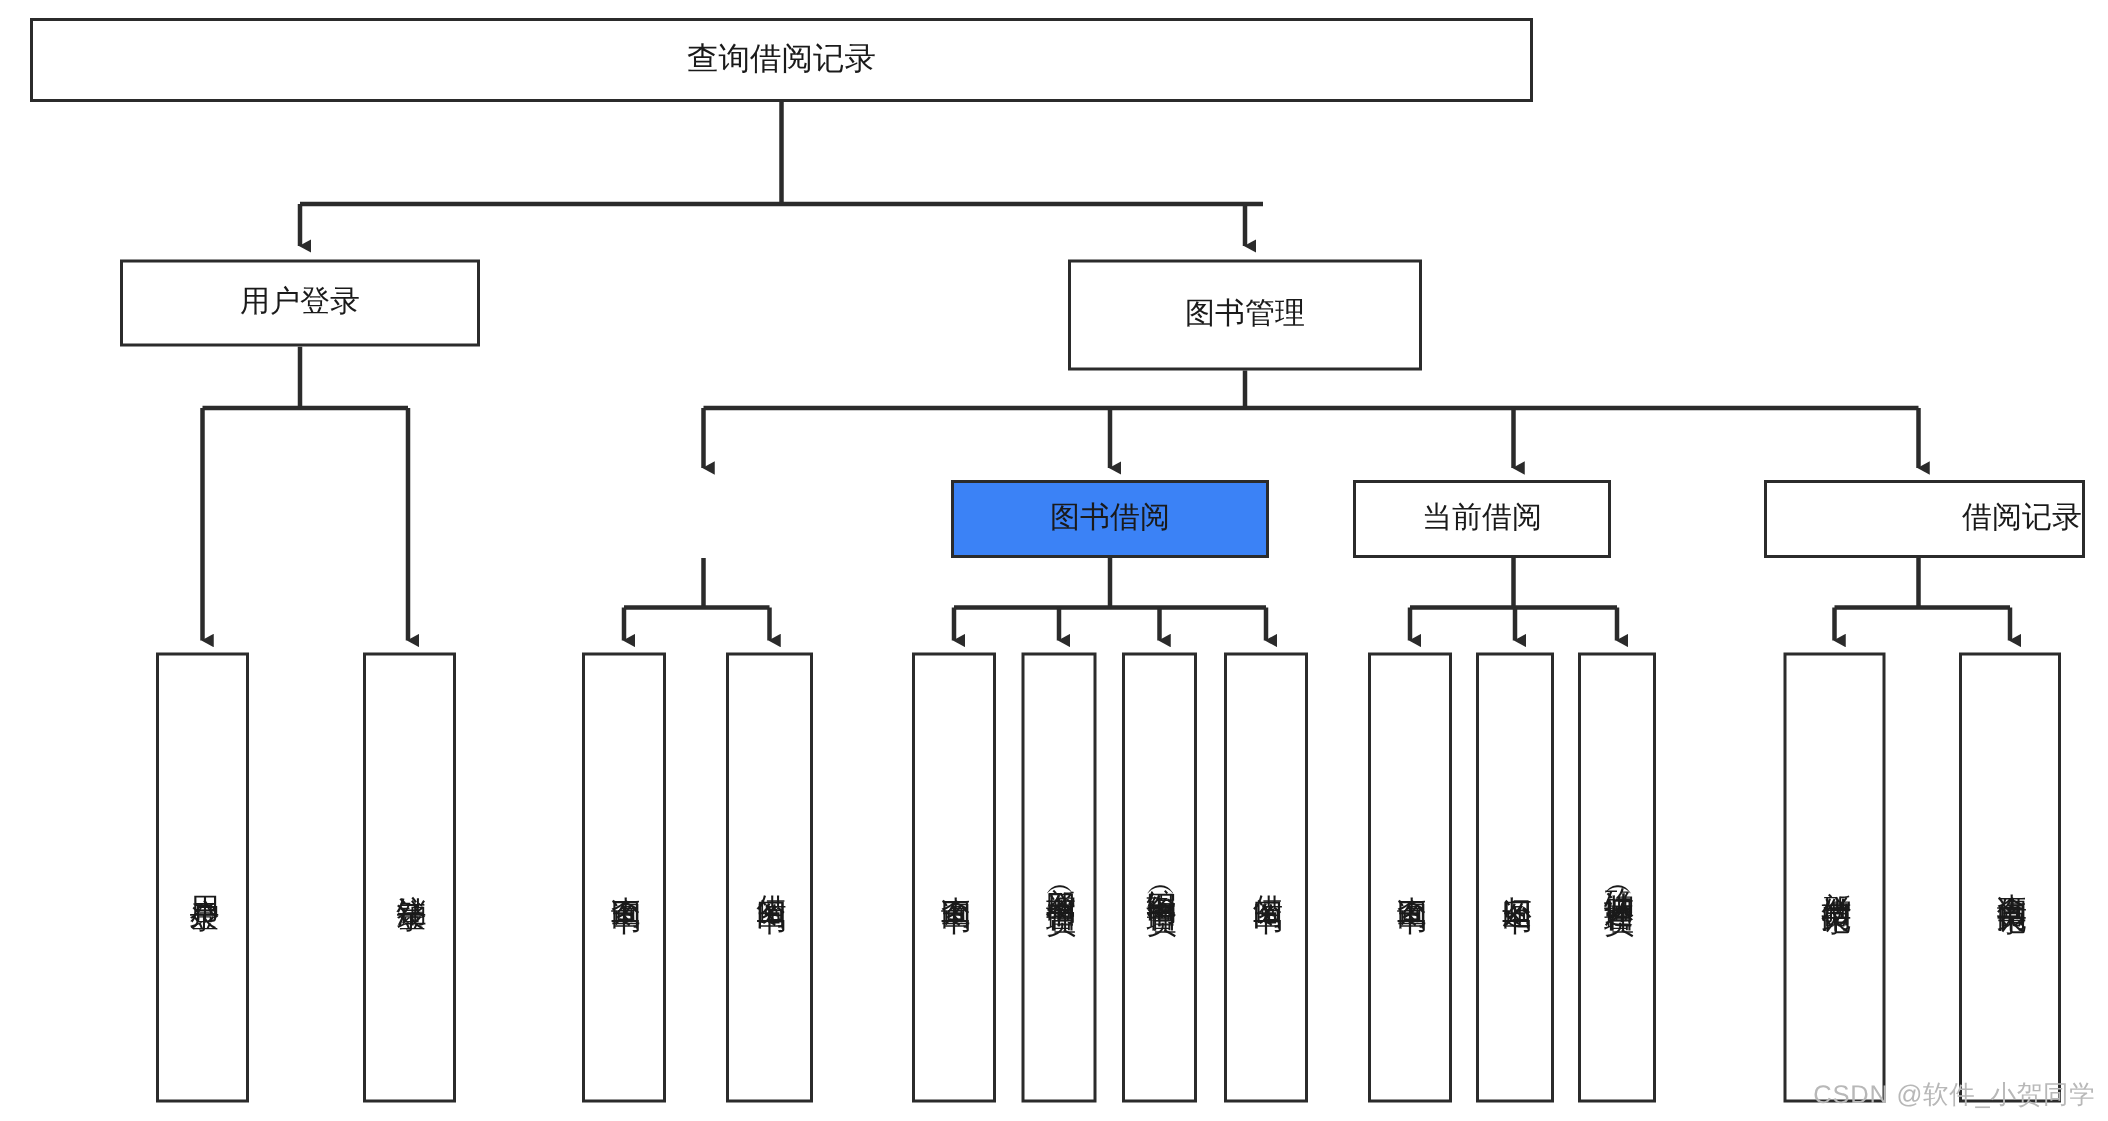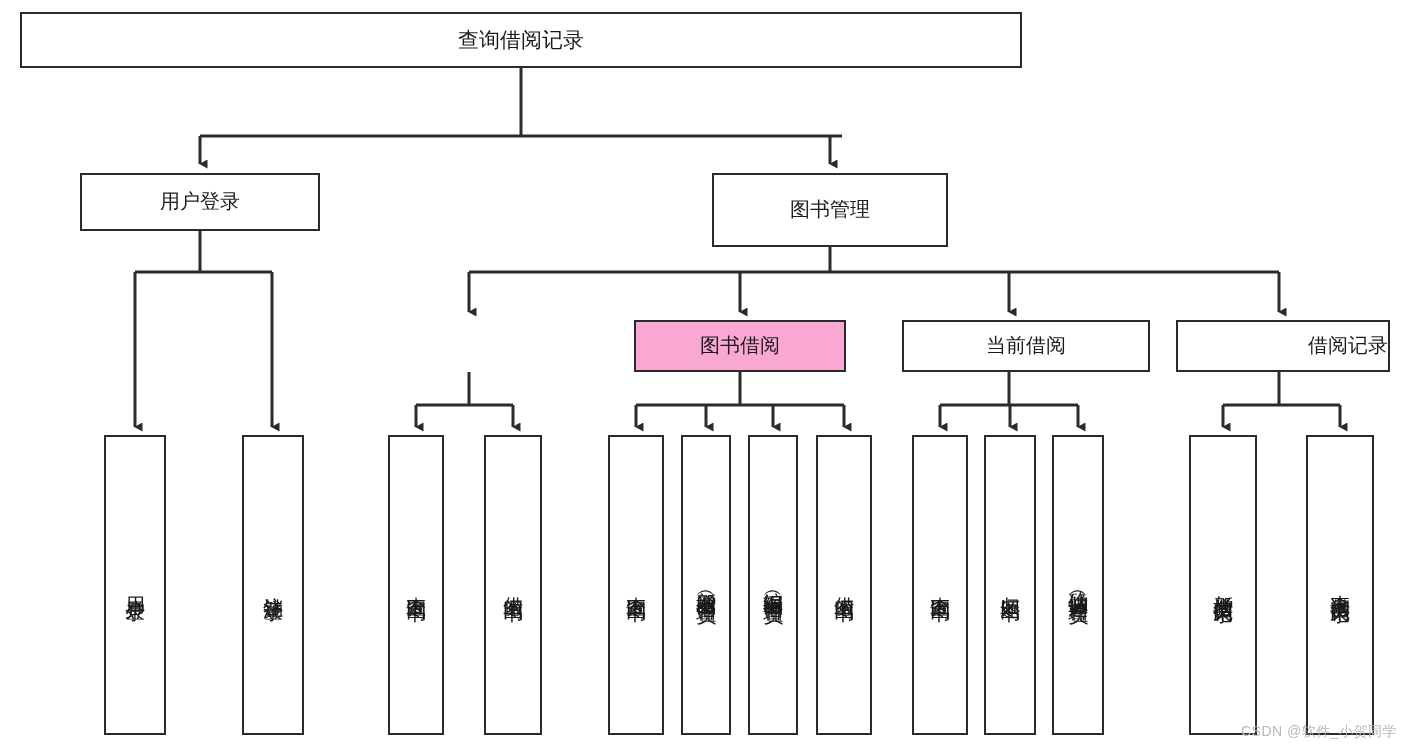--- a/index.html
+++ b/index.html
@@ -68,21 +68,21 @@
     white-space: nowrap;
     display: block;
     text-align: center;
   }
 
   
   #watermark {
     position: absolute;
     right: 8px;
     bottom: 6px;
-    font-size: 14px;
+    font-size: 17px;
     color: #b8b8b8;
     letter-spacing: 0.5px;
     white-space: nowrap;
     z-index: 5;
   }
 </style>
 </head>
 <body style="background: rgb(255, 255, 255);">
 
 <div id="diagram-root">
@@ -142,24 +142,24 @@
     <span>查询借阅记录</span>
   </div>
 
   <div class="node node-l2" style="left: 80px; top: 173px; width: 240px; height: 58px; border-color: rgb(43, 43, 43); background: rgb(255, 255, 255); color: rgb(26, 26, 26);">
     <span>用户登录</span>
   </div>
   <div class="node node-l2" style="left: 712px; top: 173px; width: 236px; height: 74px; border-color: rgb(43, 43, 43); background: rgb(255, 255, 255); color: rgb(26, 26, 26);">
     <span>图书管理</span>
   </div>
 
-  <div class="node node-l2" style="left: 634px; top: 320px; width: 212px; height: 52px; border-color: rgb(43, 43, 43); background: #f9a8d4; color: rgb(26, 26, 26);">
+  <div class="node node-l2" style="left: 634px; top: 320px; width: 212px; height: 52px; border-color: rgb(43, 43, 43); background: #3b82f6; color: rgb(26, 26, 26);">
     <span>图书借阅</span>
   </div>
-  <div class="node node-l2" style="left: 902px; top: 320px; width: 248px; height: 52px; border-color: rgb(43, 43, 43); background: rgb(255, 255, 255); color: rgb(26, 26, 26);">
+  <div class="node node-l2" style="left: 902px; top: 320px; width: 172px; height: 52px; border-color: rgb(43, 43, 43); background: rgb(255, 255, 255); color: rgb(26, 26, 26);">
     <span>当前借阅</span>
   </div>
   <div class="node node-l2" style="left: 1176px; top: 320px; width: 214px; height: 52px; border-color: rgb(43, 43, 43); background: rgb(255, 255, 255); color: rgb(26, 26, 26); justify-content: flex-end;">
     <span>借阅记录</span>
   </div>
 
   <div class="node node-leaf" style="left: 104px; top: 435px; width: 62px; height: 300px; border-color: rgb(43, 43, 43); background: rgb(255, 255, 255); color: rgb(26, 26, 26);">
     <span class="vtext">用户登录</span>
   </div>
   <div class="node node-leaf" style="left: 242px; top: 435px; width: 62px; height: 300px; border-color: rgb(43, 43, 43); background: rgb(255, 255, 255); color: rgb(26, 26, 26);">

